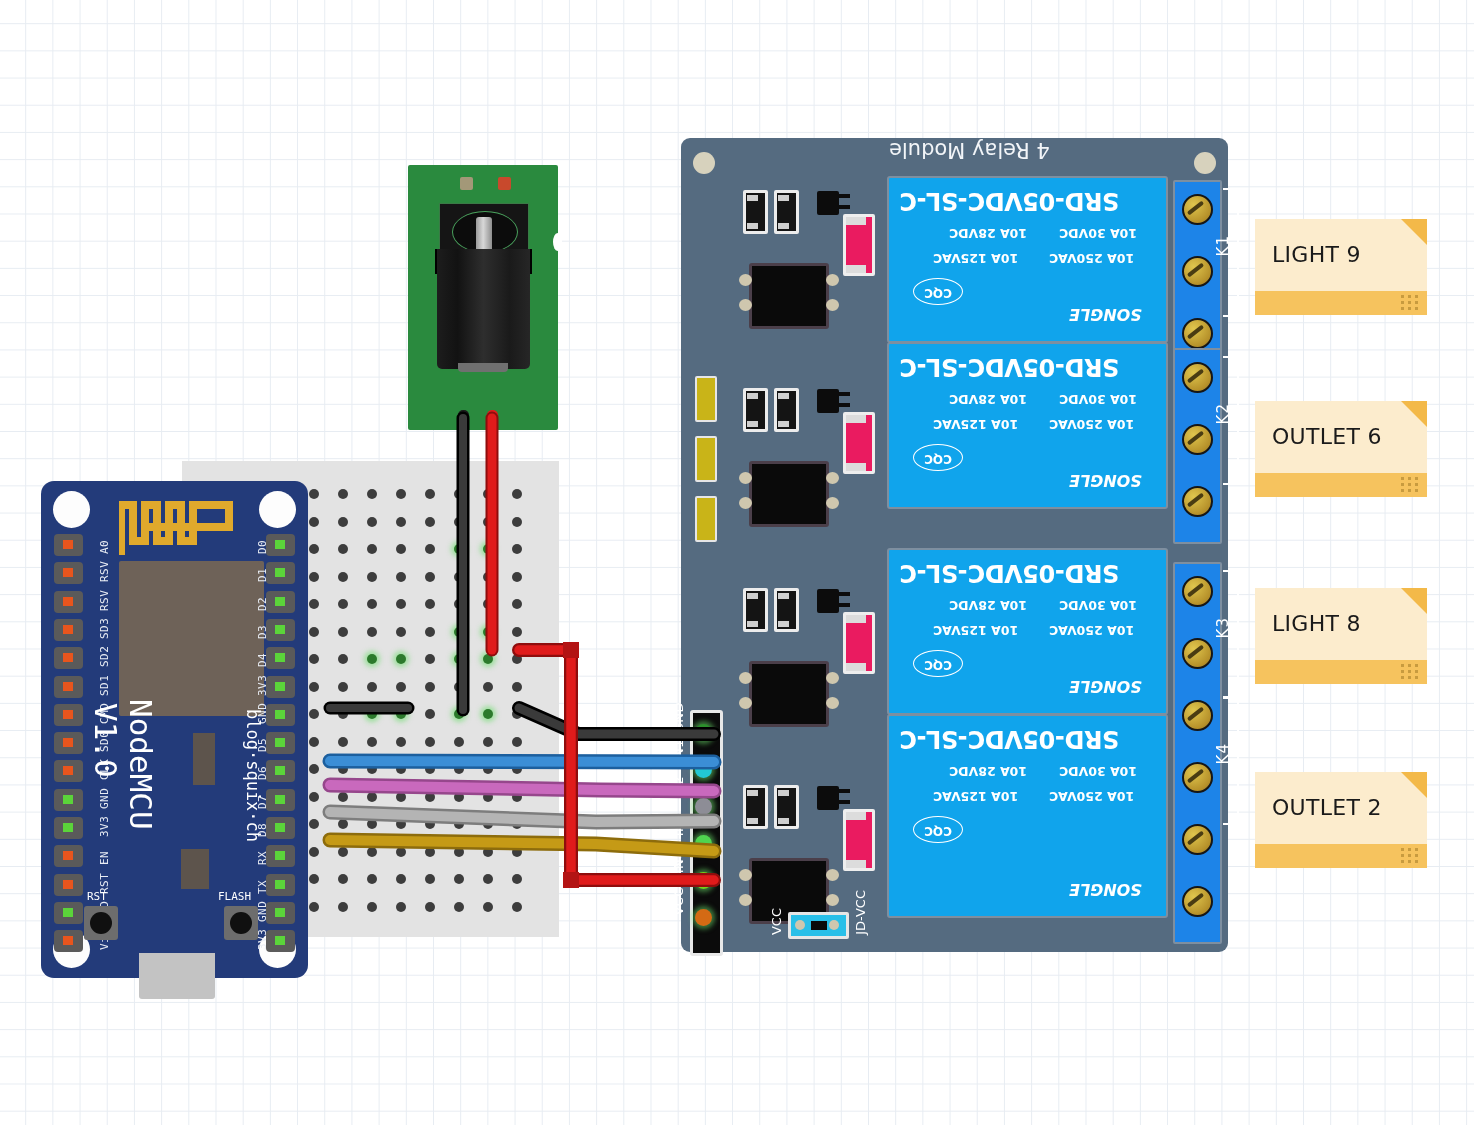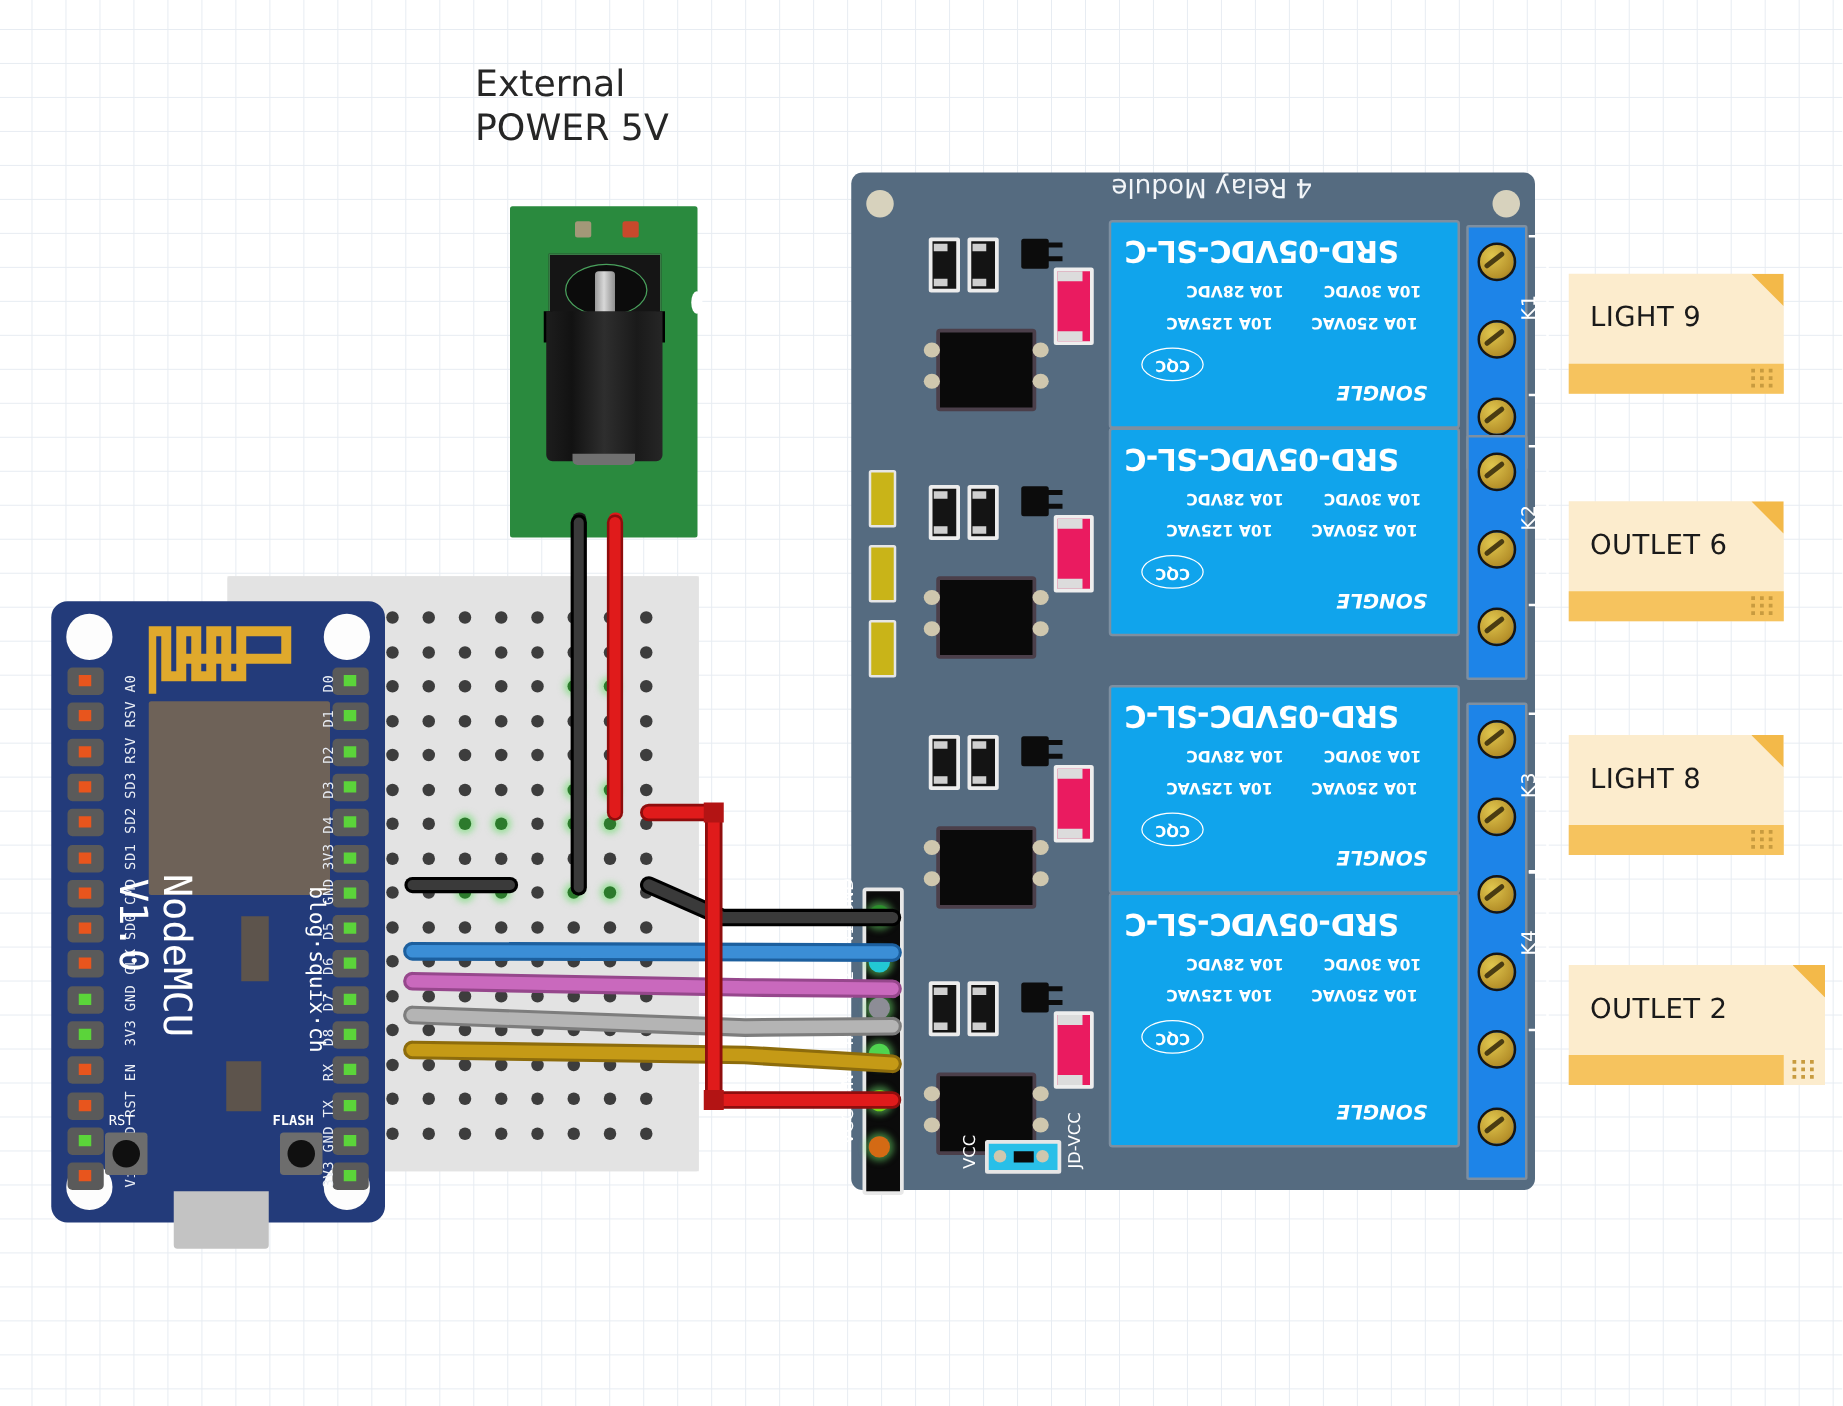--- a/index.html
+++ b/index.html
@@ -130,22 +130,20 @@
   .note-dots{position:absolute;right:6px;bottom:4px;width:20px;height:16px;}
   .note-dots b{position:absolute;width:3px;height:3px;background:#c89b3f;display:block;}
   .note-text{position:absolute;left:17px;top:23px;font-size:22px;color:#1a1a1a;
     font-family:"DejaVu Sans","Liberation Sans",sans-serif;letter-spacing:.3px;}
 </style>
 </head>
 <body>
 
 <div id="canvas">
 
-  <div class="abs" id="ext-power-label">External
-POWER 5V</div>
 
   <div class="abs" id="powerjack">
     <div class="pj-board"></div>
     <div class="pj-pad" style="left:52px;top:12px;background:#a39878;"></div>
     <div class="pj-pad" style="left:90px;top:12px;background:#c8492c;"></div>
     <div class="pj-barrel-top">
       <div class="pj-oval"></div>
       <div class="pj-pin"></div>
     </div>
     <div class="pj-notch-l"></div>
@@ -468,21 +466,21 @@
     <div class="mcu-silk" style="left:83px;top:222px;font-size:31px;transform:rotate(90deg);transform-origin:0 0;">V1.0</div>
     <div class="mcu-silk" style="left:222px;top:228px;font-size:17px;transform:rotate(90deg);transform-origin:0 0;">blog·squix·ch</div>
 
     <div class="mcu-btn" style="left:43px;top:425px;">
         <b></b>
       </div>
     <div class="mcu-btnlabel" style="left:46px;top:409px;">RST</div>
     <div class="mcu-btn" style="left:183px;top:425px;">
         <b></b>
       </div>
-    <div class="mcu-btnlabel" style="left:177px;top:409px;font-weight:bold;">FLASH</div>
+    <div class="mcu-btnlabel" style="left:177px;top:409px;">FLASH</div>
     <div class="mcu-usb"></div>
   </div>
 
   <div class="abs" id="relay">
     <div class="rm-pcb"></div>
     <div class="rm-title" style="left:208px;top:0px;">4 Relay Module</div>
 
     <div class="rm-mhole" style="left:12px;top:14px;"></div>
     <div class="rm-mhole" style="left:513px;top:14px;"></div>
     <div class="rm-mhole" style="left:12px;top:778px;"></div>
@@ -736,21 +734,21 @@
           <b style="left:14px;top:0"></b>
           <b style="left:0;top:6px"></b>
           <b style="left:7px;top:6px"></b>
           <b style="left:14px;top:6px"></b>
           <b style="left:0;top:12px"></b>
           <b style="left:7px;top:12px"></b>
           <b style="left:14px;top:12px"></b>
         </div>
         <div class="note-text">LIGHT 8</div>
       </div>
-      <div class="note abs" style="left: 1255px; top: 772px; padding-left: 33px;">
+      <div class="note abs" style="left: 1255px; top: 772px;">
         <div class="note-body"></div>
         <div class="note-fold"></div>
         <div class="note-foot"></div>
         <div class="note-dots">
           <b style="left:0;top:0"></b>
           <b style="left:7px;top:0"></b>
           <b style="left:14px;top:0"></b>
           <b style="left:0;top:6px"></b>
           <b style="left:7px;top:6px"></b>
           <b style="left:14px;top:6px"></b>

